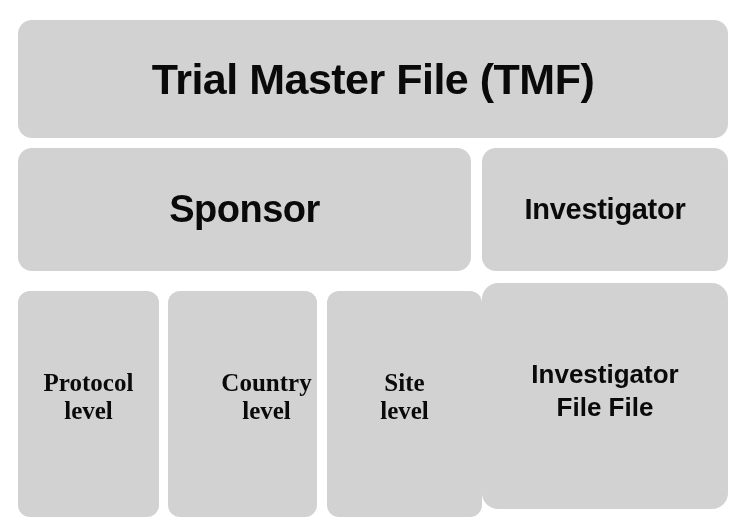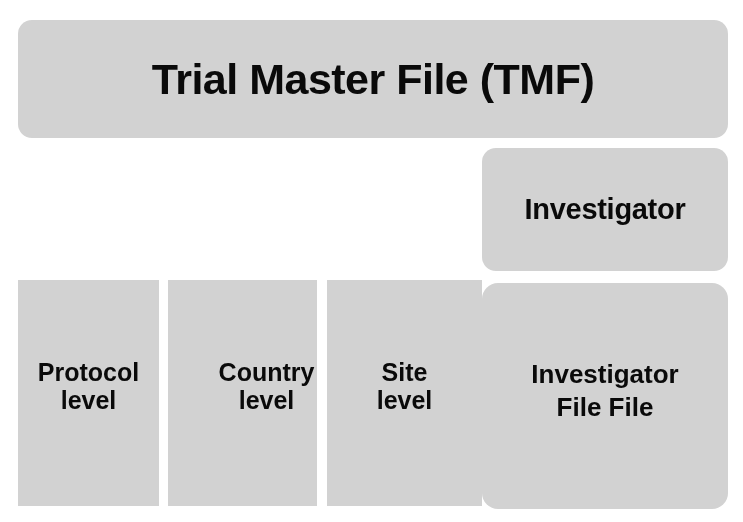--- a/index.html
+++ b/index.html
@@ -60,25 +60,26 @@
     left: 482px;
     top: 148px;
     width: 246px;
     height: 123px;
     font-size: 29px;
     letter-spacing: -0.3px;
   }
 
   
   .box--level {
-    top: 280px;
+    top: 291px;
     height: 226px;
     font-size: 25px;
-    border-radius: 0;
+    border-radius: 12px;
     padding-bottom: 14px;
+    font-family: Liberation Serif, serif;
   }
   .box--protocol { left: 18px;  width: 141px; }
   .box--country  { left: 168px; width: 149px; padding-left: 48px; }
   .box--site     { left: 327px; width: 155px; align-items: center; }
 
   .box--isf {
     left: 482px;
     top: 283px;
     width: 246px;
     height: 226px;
@@ -95,20 +96,23 @@
 </style>
 </head>
 <body>
 
 <div id="diagram">
 
   <div class="box box--tmf">
     <span class="label">Trial Master File (TMF)</span>
   </div>
 
+  <div class="box box--sponsor">
+    <span class="label">Sponsor</span>
+  </div>
 
   <div class="box box--investigator">
     <span class="label">Investigator</span>
   </div>
 
   <div class="box box--level box--protocol">
     <span class="label">
       <span>Protocol</span><br>
       <span>level</span>
     </span>

